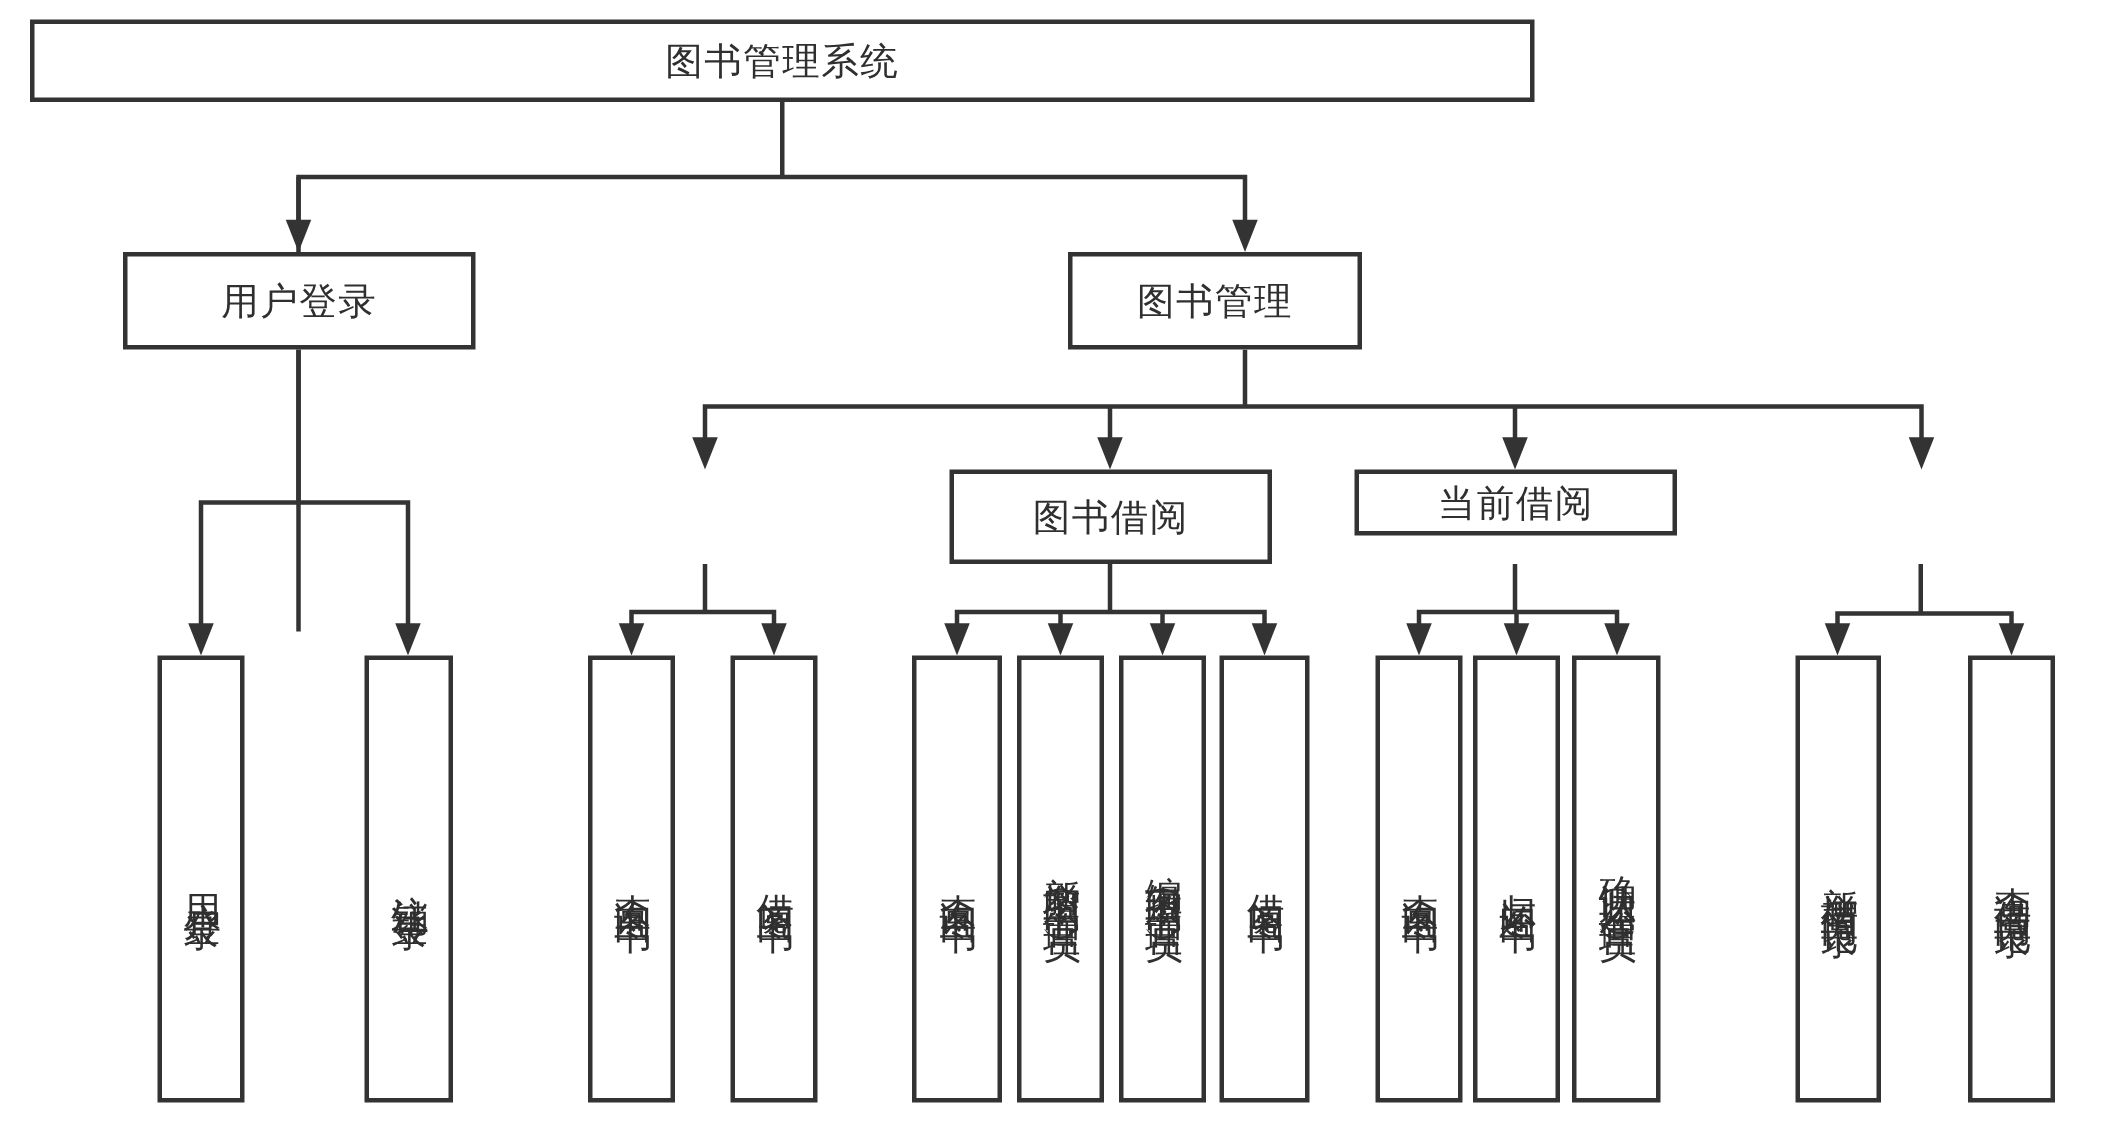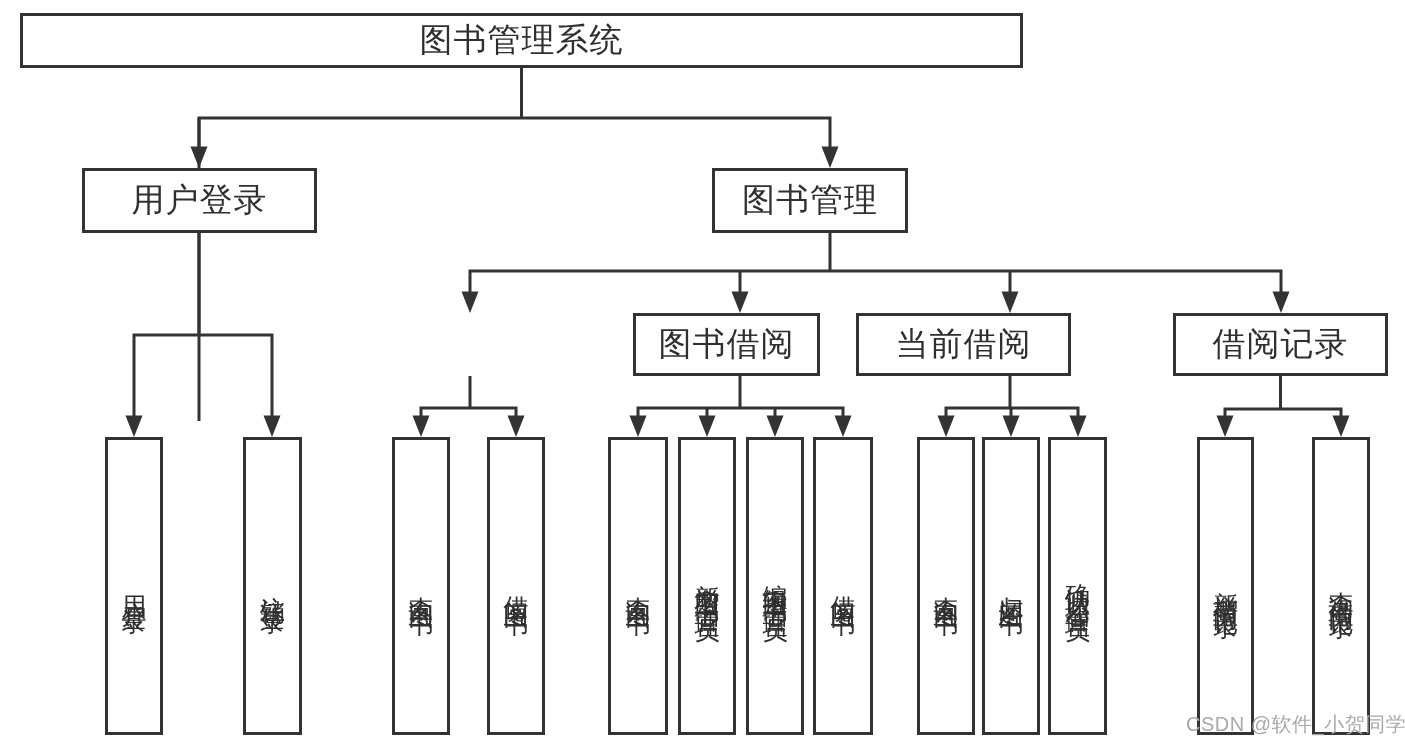--- a/index.html
+++ b/index.html
@@ -22,21 +22,21 @@
     position:absolute;
     box-sizing:border-box;
     border:3px solid var(--line);
     background:#fff;
     display:flex;
     align-items:center;
     justify-content:center;
     text-align:center;
   }
   .box.h span{
-    font-size:33px;
+    font-size:25px;
     letter-spacing:1px;
     white-space:nowrap;
   }
   .box.v{ top:437px; height:298px; }
   .box.v span{
     writing-mode:vertical-rl;
     text-orientation:mixed;
     font-size:25px;
     letter-spacing:5px;
     line-height:1.15;
@@ -106,28 +106,25 @@
     <span>图书管理系统</span>
   </div>
 
   <div class="box h" style="left:82px;top:168px;width:235px;height:65px">
     <span>用户登录</span>
   </div>
   <div class="box h" style="left:712px;top:168px;width:196px;height:65px">
     <span>图书管理</span>
   </div>
 
-  <div class="box h" style="left:633px;top:313px;width:187px;height:63px">
+  <div class="box h" style="left:633px;top:313px;width:215px;height:63px">
     <span>图书借阅</span>
   </div>
-  <div class="box h" style="left:856px;top:313px;width:215px;height:63px">
+  <div class="box h" style="left:903px;top:313px;width:215px;height:44px">
     <span>当前借阅</span>
-  </div>
-  <div class="box h" style="left:1173px;top:313px;width:215px;height:63px">
-    <span>借阅记录</span>
   </div>
 
   <div class="box v" style="left:105px;width:58px">
     <span>用户登录</span>
   </div>
   <div class="box v" style="left:243px;width:59px">
     <span>注销登录</span>
   </div>
 
   <div class="box v" style="left:392px;width:58px">
@@ -160,15 +157,14 @@
     <span>确认归还（管理员）</span>
   </div>
 
   <div class="box v" style="left:1197px;width:57px">
     <span>新增借阅记录</span>
   </div>
   <div class="box v" style="left:1312px;width:58px">
     <span>查询借阅记录</span>
   </div>
 
-  <div id="watermark">CSDN @软件_小贺同学</div>
 
 </div>
 
 </body></html>

